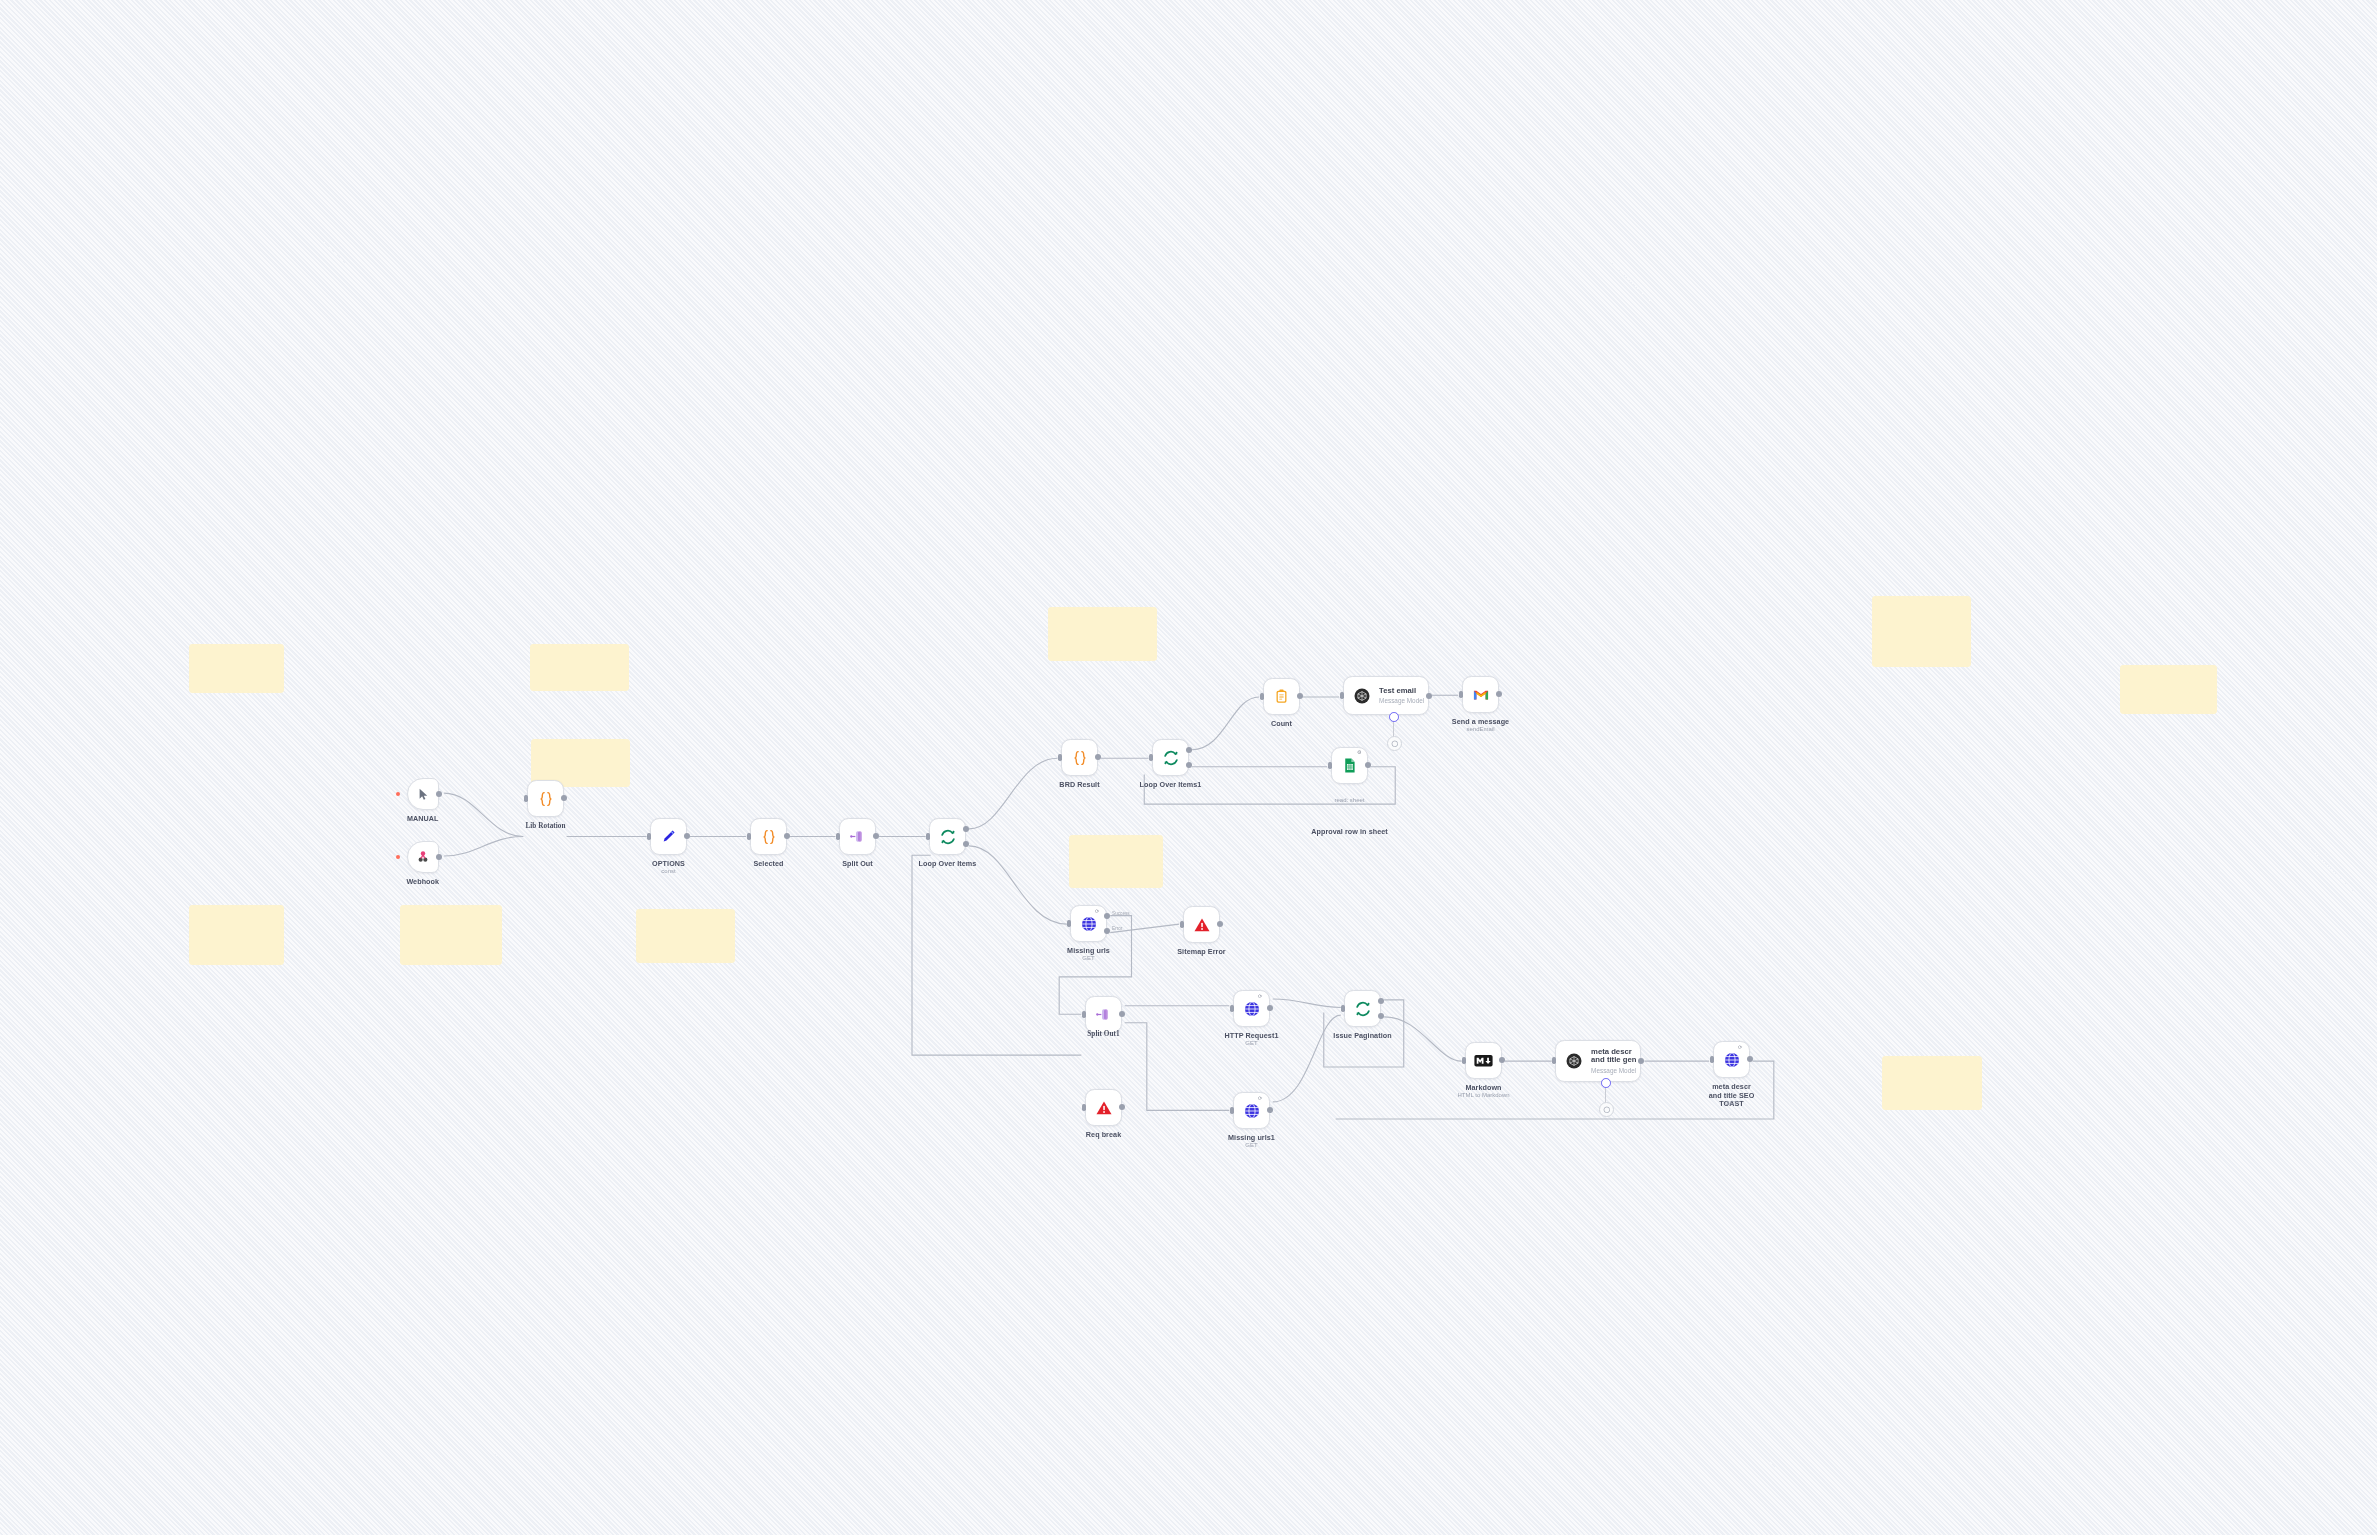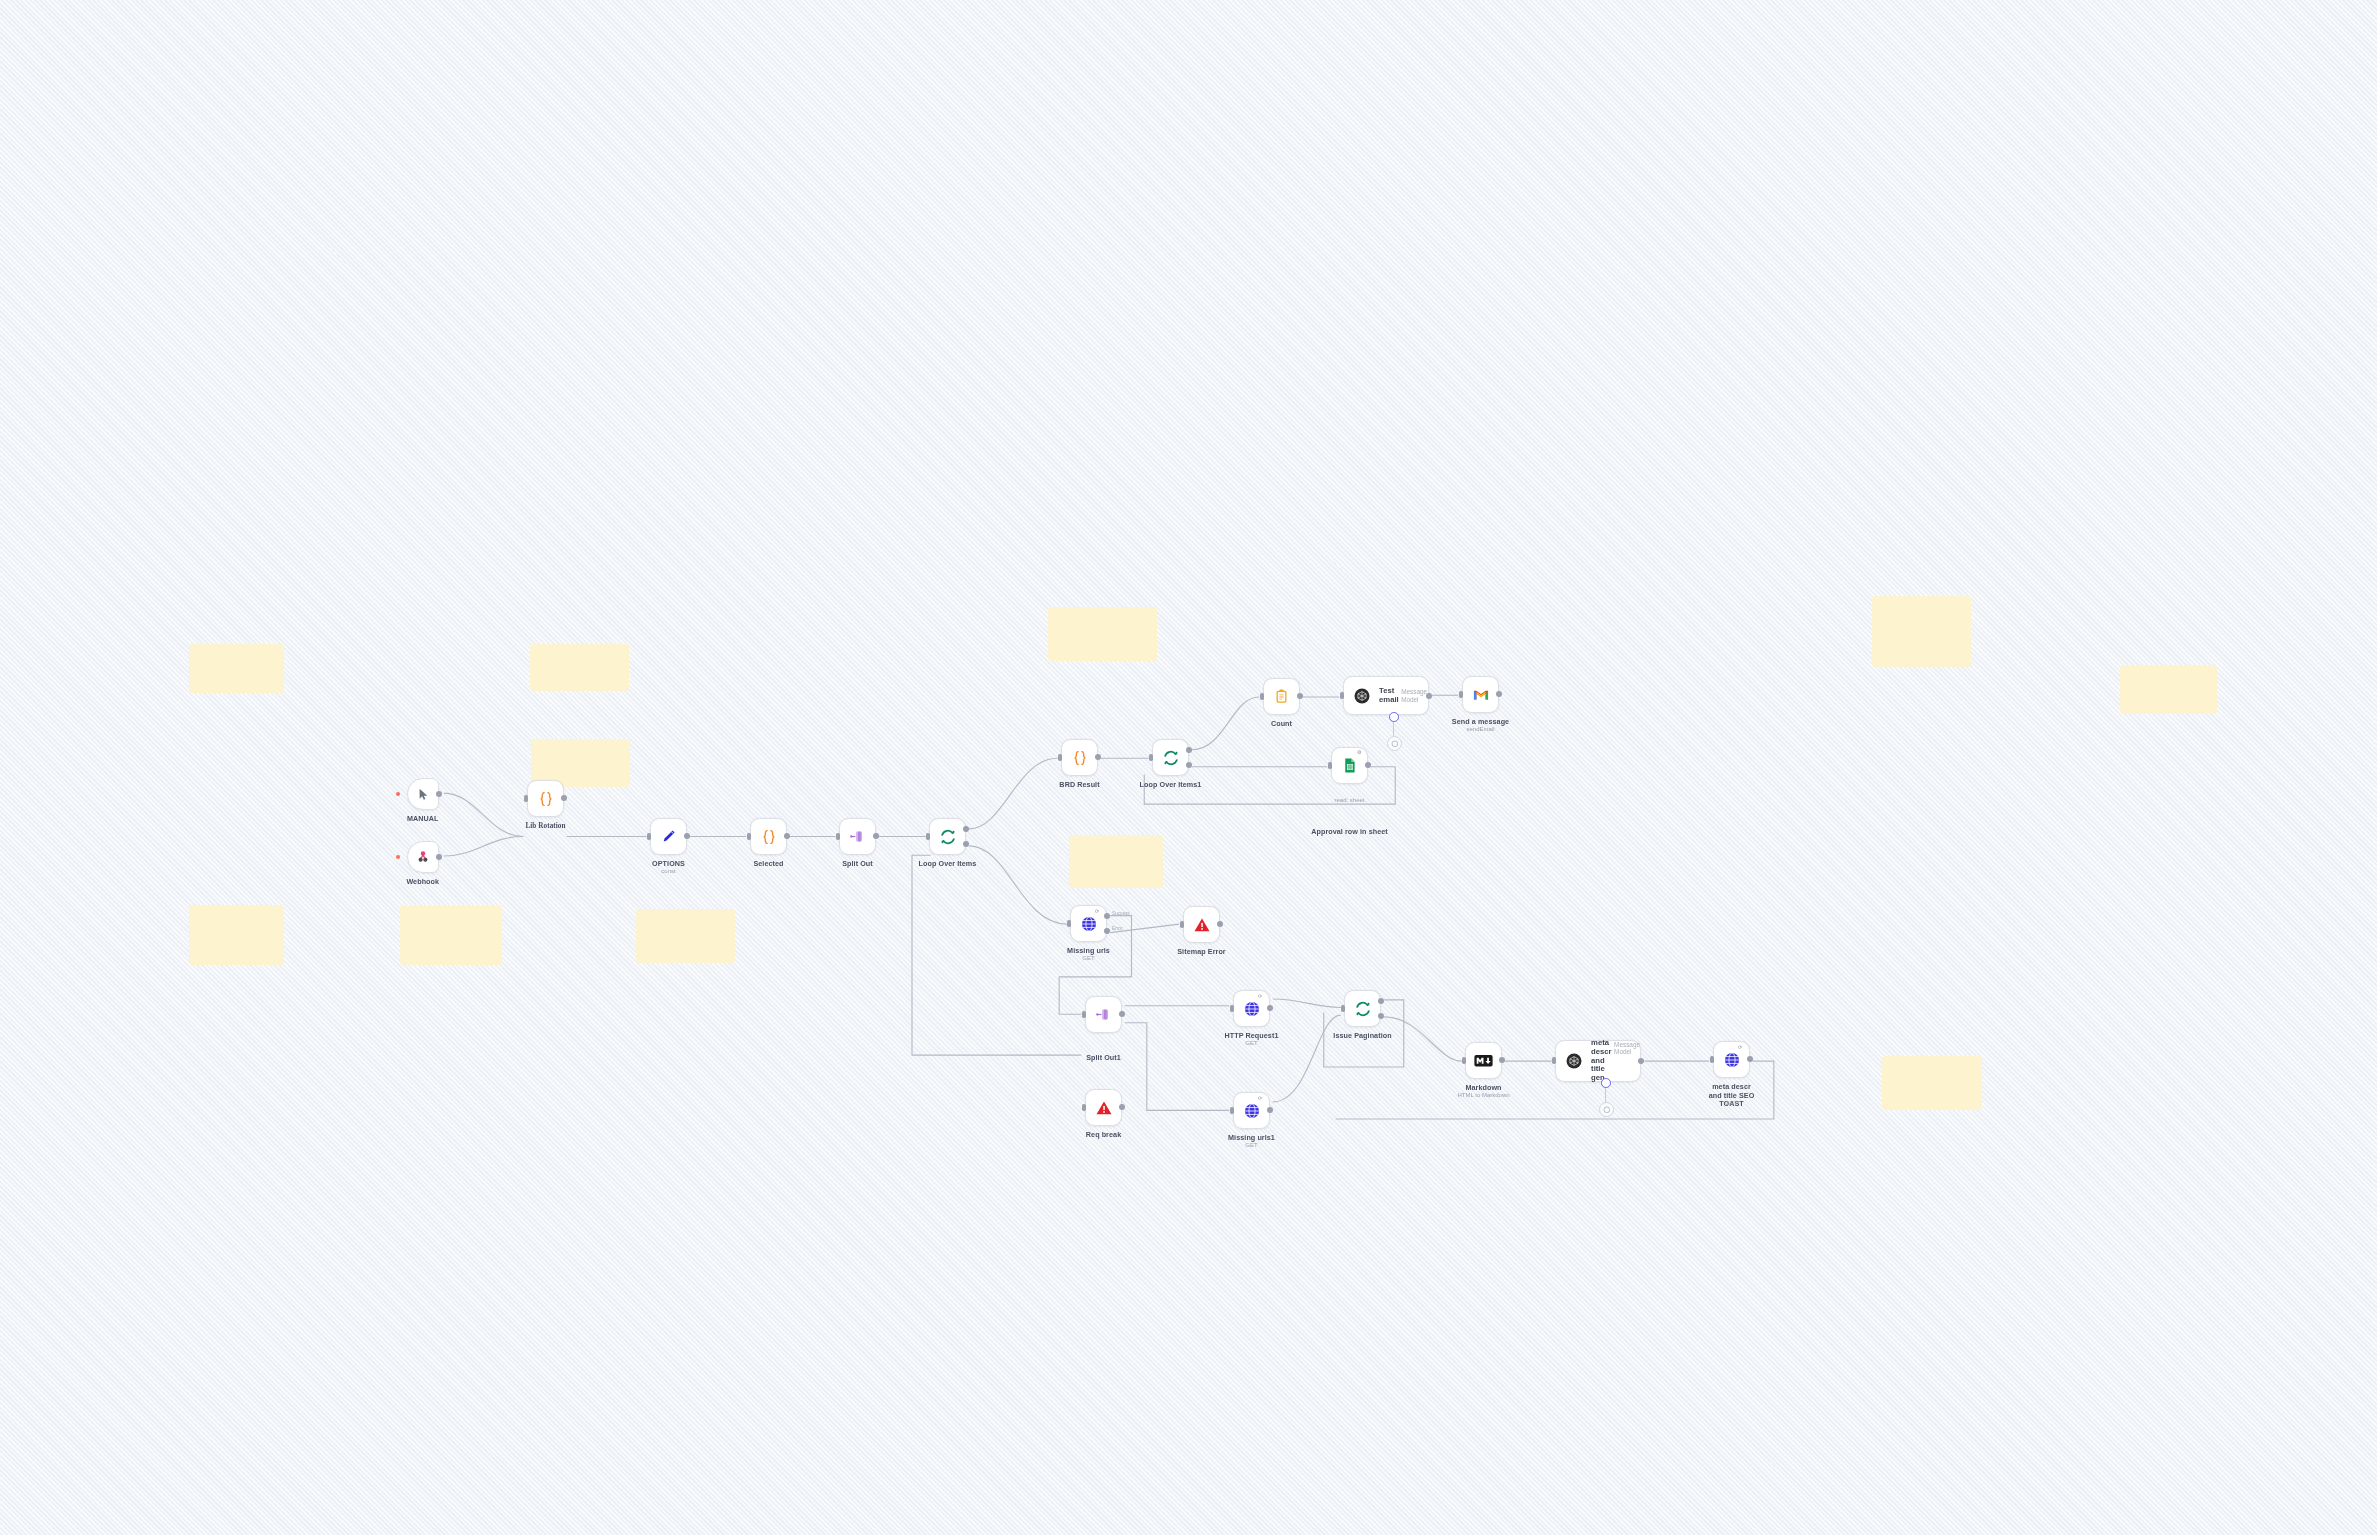--- a/index.html
+++ b/index.html
@@ -86,21 +86,21 @@
     transform: translateX(-50%);
     text-align: center;
     white-space: nowrap;
     color: #9aa0ae;
     font-size: 6px;
     line-height: 7.7px;
     font-weight: 400;
   }
   .inline-title {
     display: flex;
-    flex-direction: row;
+    flex-direction: column;
     justify-content: space-between;
     line-height: 1.15;
   }
   .inline-title .t {
     font-size: 7.7px;
     font-weight: 600;
     color: #3f4452;
     max-width: 71px;
     white-space: normal;
   }
@@ -459,21 +459,21 @@
         <div class="node-box" style="width: 37px; height: 37px;">
           <span>
             <svg class="icon" width="17" height="17" viewBox="0 0 24 24">
               <path d="M3 12 H9" stroke="#a86bd6" stroke-width="1.7"></path>
               <circle cx="3.2" cy="12" r="1.6" fill="#a86bd6"></circle>
               <rect x="10" y="4.5" width="5.2" height="15" rx="2.4" fill="#cdb6ee"></rect>
               <rect x="12.8" y="4.5" width="5.2" height="15" rx="2.4" fill="#a86bd6" opacity="0.75"></rect>
             </svg>
           </span>
         </div>
-        <div class="node-label" style="top: 58px;">Split Out1</div>
+        <div class="node-label" style="top: 34px; font-family: Liberation Serif, serif;">Split Out1</div>
         <div class="port in" style="left: -3.4px; top: 15px;"></div>
         <div class="port" style="left: 34px; top: 15.3px;"></div>
       </div>
       <div class="node" style="left: 1233px; top: 990px; width: 37px; height: 37px;">
         <div class="node-box" style="width: 37px; height: 37px;">
           <span>
             <svg class="icon" width="18" height="18" viewBox="0 0 24 24">
               <circle cx="12" cy="12" r="9.4" fill="#3c34e0"></circle>
               <g stroke="#ffffff" stroke-width="1.05" fill="none">
                 <ellipse cx="12" cy="12" rx="4.1" ry="9.4"></ellipse>

